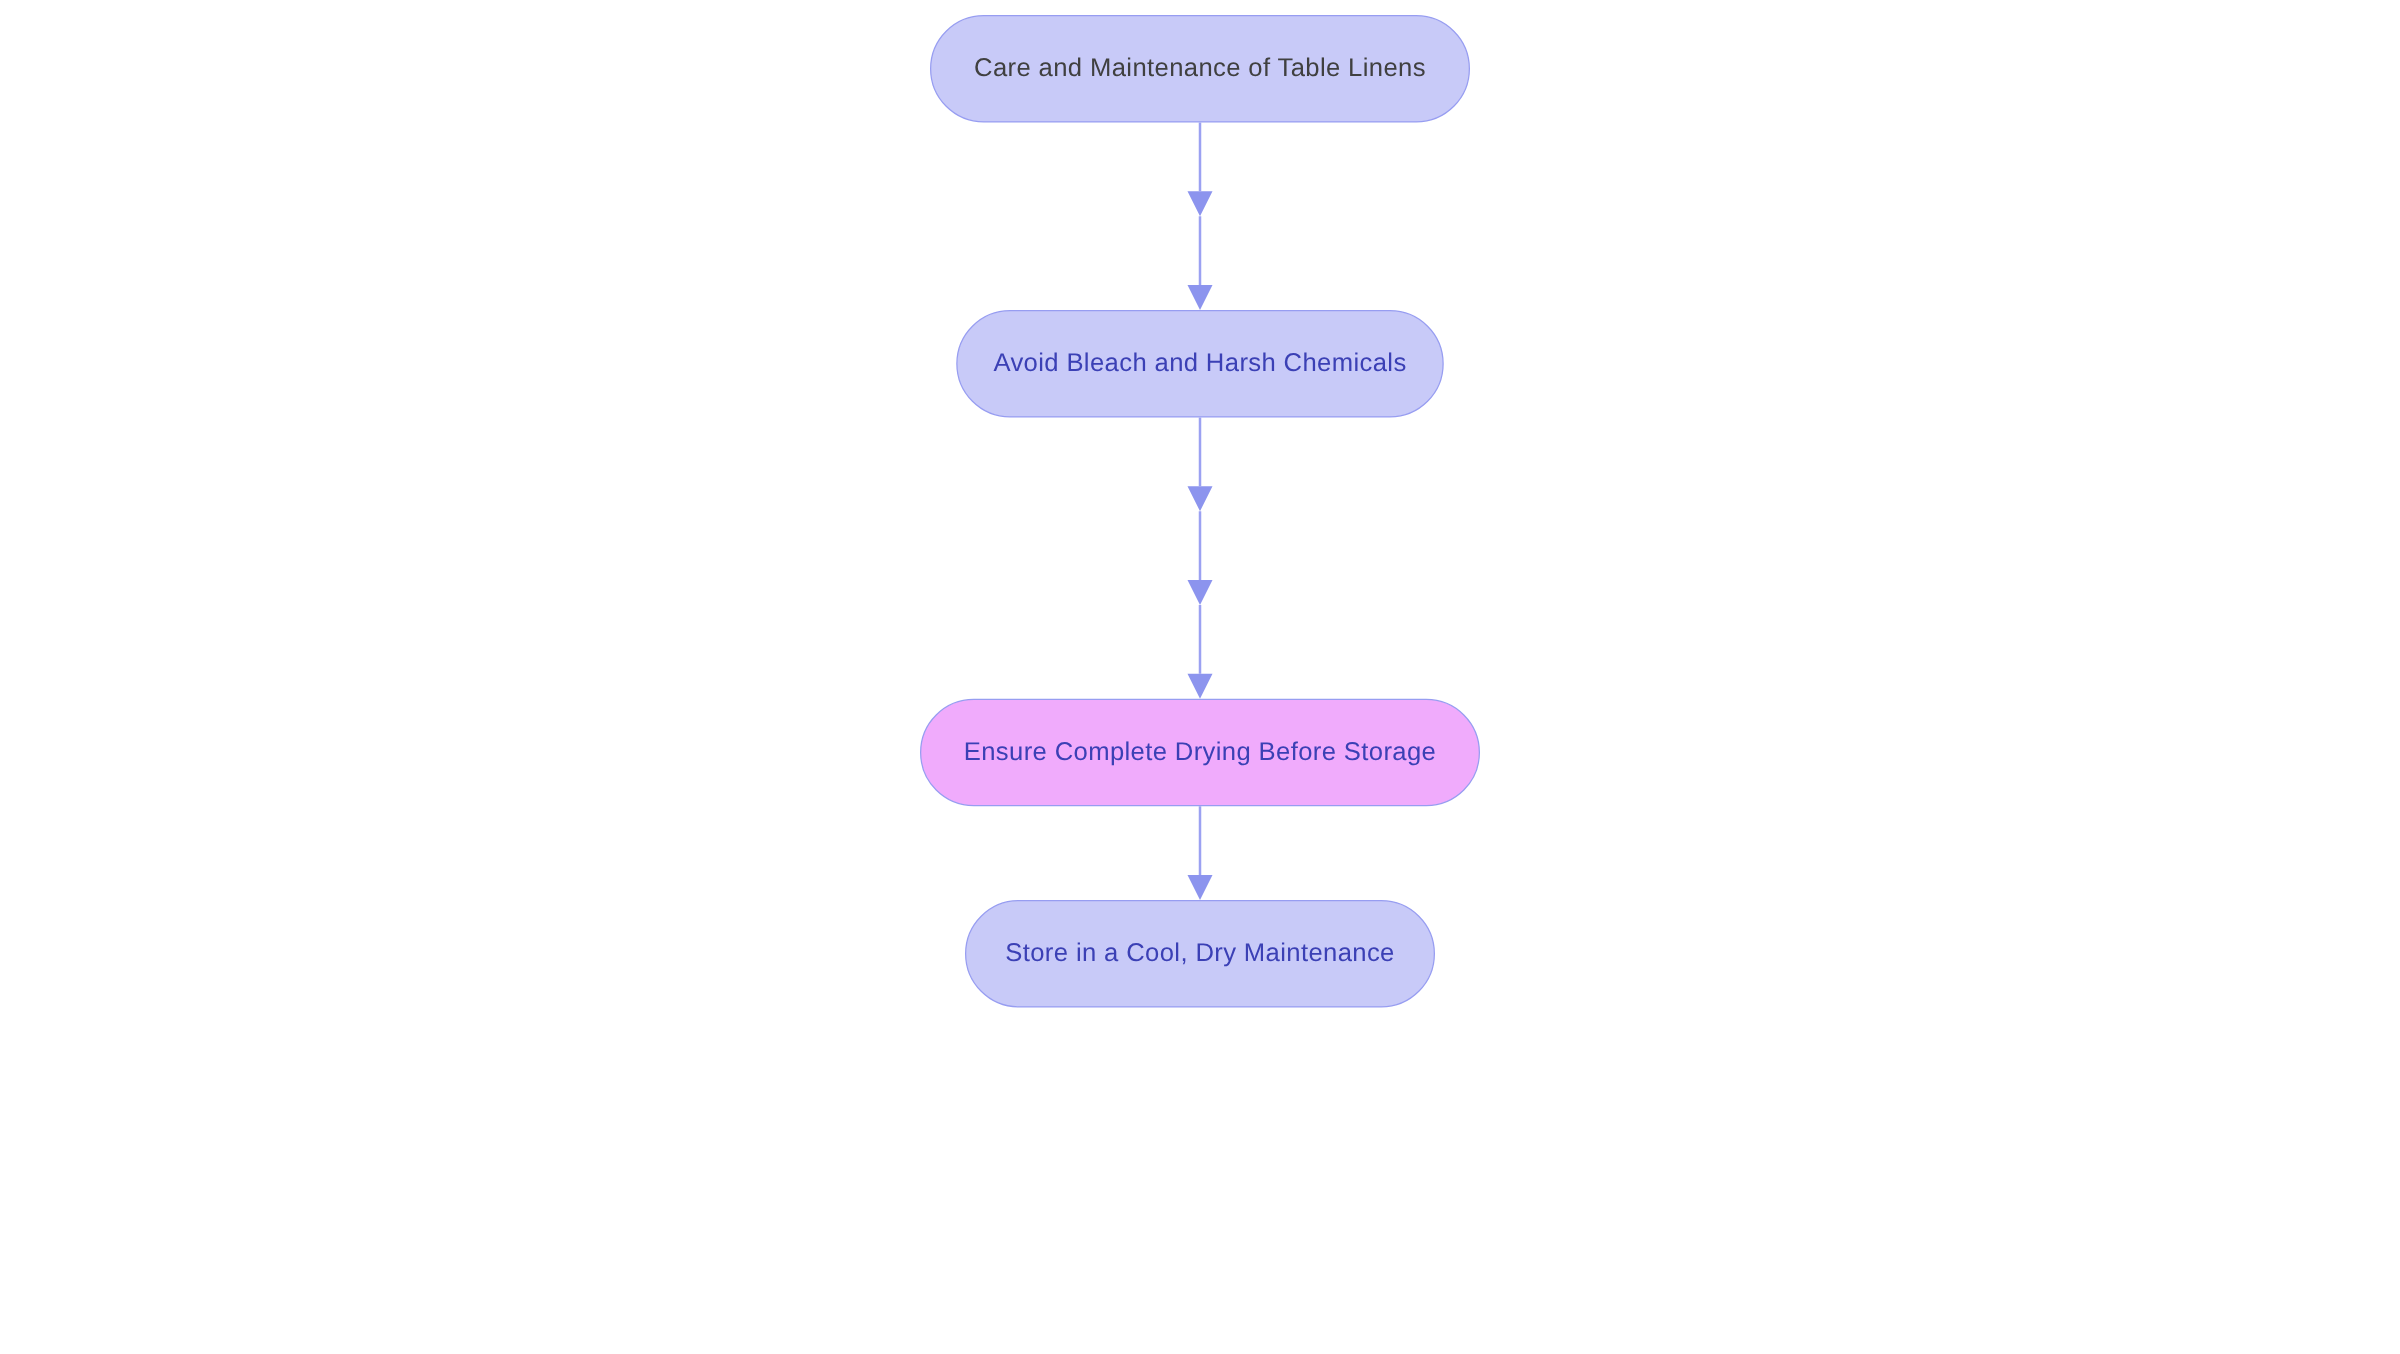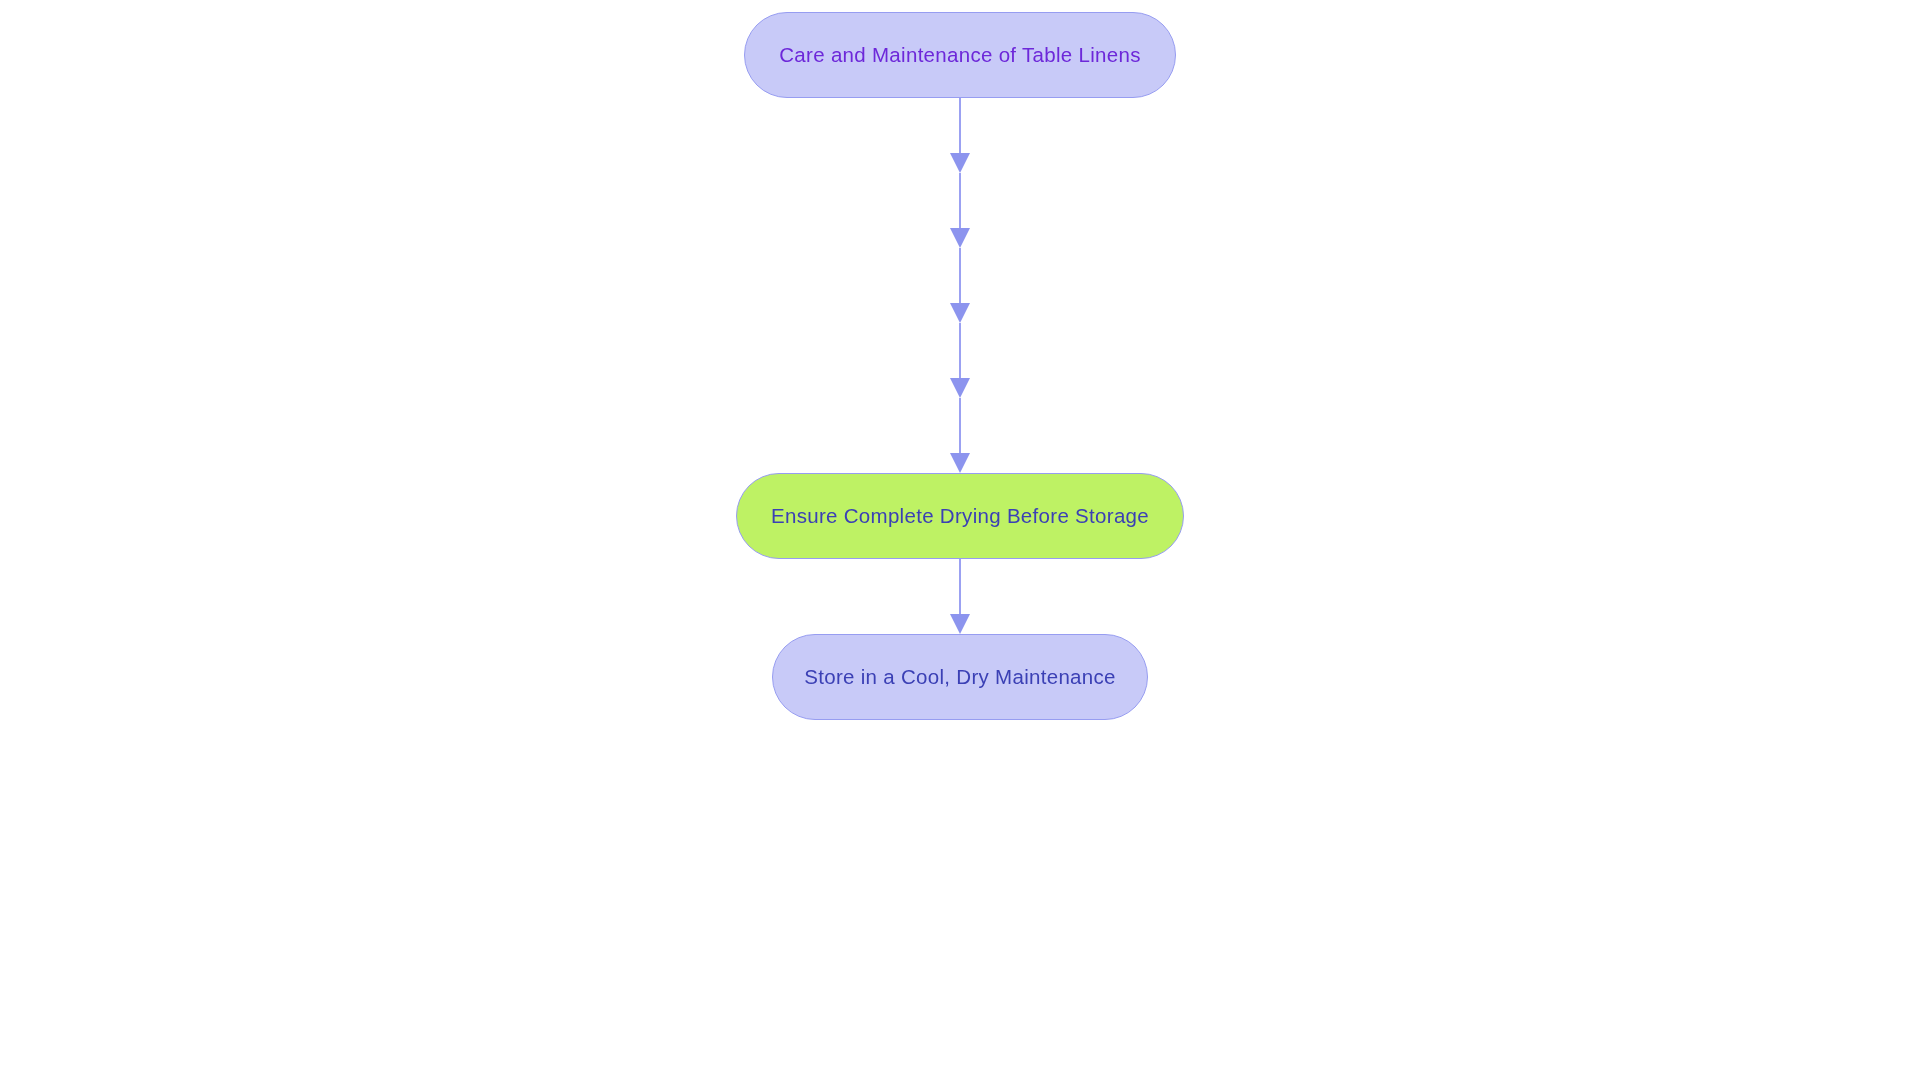--- a/index.html
+++ b/index.html
@@ -56,41 +56,42 @@
     border-left: 10px solid transparent;
     border-right: 10px solid transparent;
     border-top: 20px solid #8c94ee;
   }
 </style>
 </head>
 <body>
 
 <div class="canvas">
   <div class="flow" id="flow-root">
-      <div class="flow-node" style="width: 432px; background: rgb(200, 202, 248); border-color: rgb(151, 157, 241); color: #6d28d9;">Care and Maintenance of Table Linens</div>
+      <div class="flow-node" style="width: 432px; background: rgb(200, 202, 248); border-color: rgb(151, 157, 241); color: #404040;">Care and Maintenance of Table Linens</div>
+      <div class="connector">
+        <div class="shaft"></div>
+        <div class="head" style="border-top-color: rgb(140, 148, 238);"></div>
+      </div>
+      <div class="connector">
+        <div class="shaft"></div>
+        <div class="head" style="border-top-color: rgb(140, 148, 238);"></div>
+      </div>
+      <div class="flow-node" style="width: 390px; background: rgb(200, 202, 248); border-color: rgb(151, 157, 241); color: rgb(59, 64, 181);">Avoid Bleach and Harsh Chemicals</div>
       <div class="connector">
         <div class="shaft"></div>
         <div class="head" style="border-top-color: rgb(140, 148, 238);"></div>
       </div>
       <div class="connector">
         <div class="shaft"></div>
         <div class="head" style="border-top-color: rgb(140, 148, 238);"></div>
       </div>
       <div class="connector">
         <div class="shaft"></div>
         <div class="head" style="border-top-color: rgb(140, 148, 238);"></div>
       </div>
-      <div class="connector">
-        <div class="shaft"></div>
-        <div class="head" style="border-top-color: rgb(140, 148, 238);"></div>
-      </div>
-      <div class="connector">
-        <div class="shaft"></div>
-        <div class="head" style="border-top-color: rgb(140, 148, 238);"></div>
-      </div>
-      <div class="flow-node" style="width: 448px; background: #bef264; border-color: rgb(151, 157, 241); color: rgb(59, 64, 181);">Ensure Complete Drying Before Storage</div>
+      <div class="flow-node" style="width: 448px; background: #f0abfc; border-color: rgb(151, 157, 241); color: rgb(59, 64, 181);">Ensure Complete Drying Before Storage</div>
       <div class="connector">
         <div class="shaft"></div>
         <div class="head" style="border-top-color: rgb(140, 148, 238);"></div>
       </div>
       <div class="flow-node" style="width: 376px; background: rgb(200, 202, 248); border-color: rgb(151, 157, 241); color: rgb(59, 64, 181);">Store in a Cool, Dry Maintenance</div>
     </div>
 </div>
 
 </body></html>

